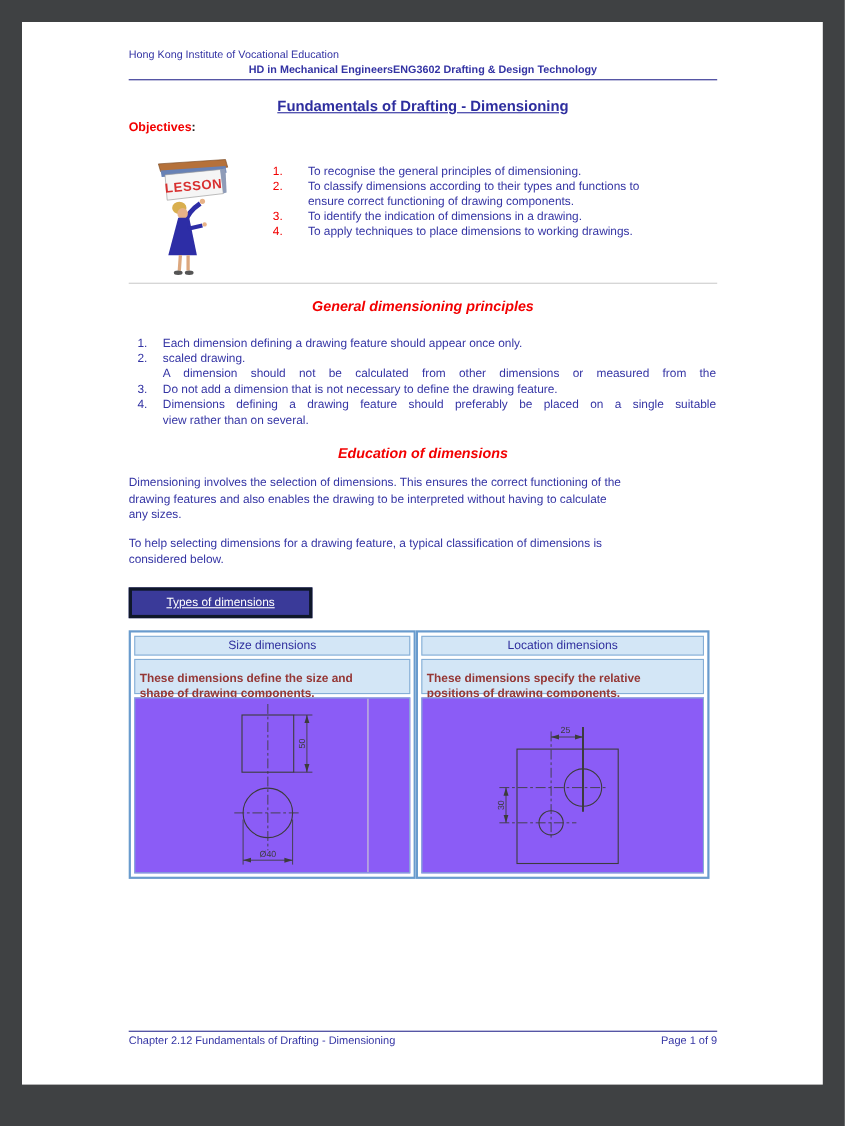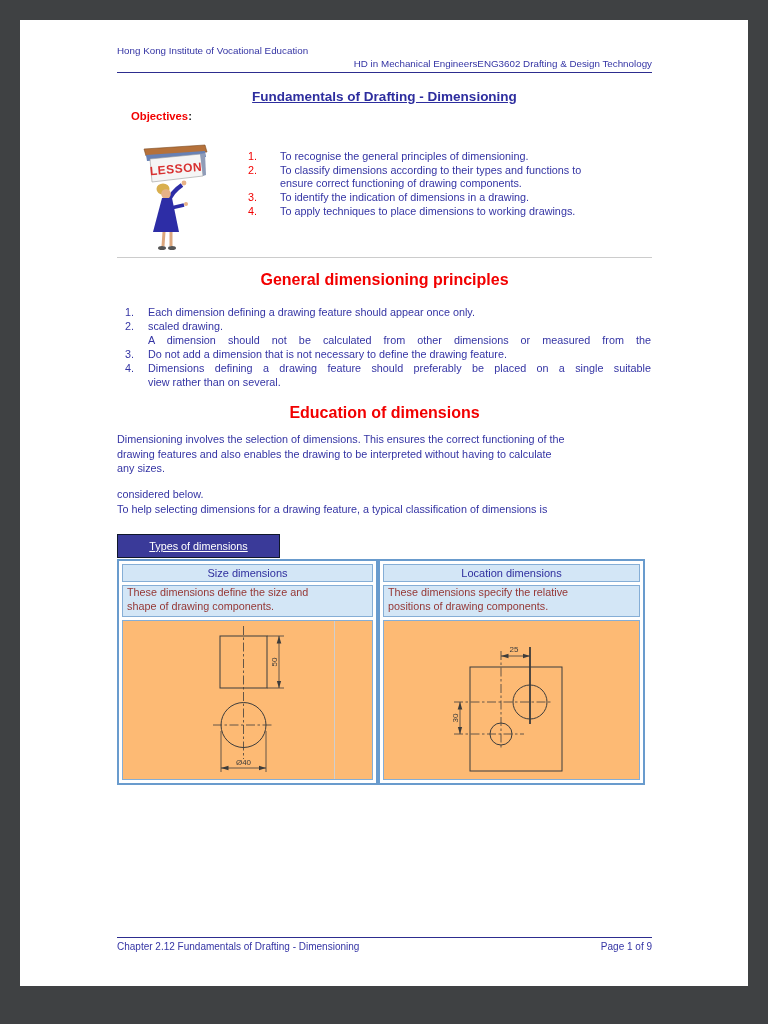--- a/index.html
+++ b/index.html
@@ -8,58 +8,58 @@
     background:#3f4143;
     font-family:"Liberation Sans", sans-serif;
   }
   .page{
     position:absolute;left:20px;top:20px;width:728px;height:966px;
     background:#ffffff;
   }
   .abs{position:absolute;}
   
   .doc-header{left:97px;top:25px;width:535px;color:#3434a4;font-size:9.8px;line-height:12.5px;}
-  .doc-header .row2{display:flex;justify-content:flex-end;border-bottom:1.5px solid #2d2d8f;padding-bottom:2px;}
+  .doc-header .row2{display:flex;justify-content:center;border-bottom:1.5px solid #2d2d8f;padding-bottom:2px;font-weight:bold;}
   
   .doc-title{left:97px;top:69px;width:535px;text-align:center;color:#2d2d9e;
     font-size:13.5px;font-weight:bold;text-decoration:underline;}
   
-  .obj-heading{left:97px;top:90px;font-size:11.3px;font-weight:bold;color:#f20000;margin-left:14px;}
+  .obj-heading{left:97px;top:90px;font-size:11.3px;font-weight:bold;color:#f20000;}
   .obj-heading .colon{color:#222;}
   .clipart{left:118px;top:121px;}
   .obj-list{left:228px;top:130px;width:400px;color:#3434a4;font-size:10.8px;line-height:13.7px;}
   .obj-item{display:grid;grid-template-columns:32px 1fr;}
   .obj-item .num{color:#f20000;}
   .line{display:block;}
   
   .divider{left:97px;top:237px;width:535px;border-top:1px solid #cccccc;height:0;}
-  .sec-heading{left:97px;width:535px;text-align:center;color:#f20000;font-size:16px;font-weight:bold;}
+  .sec-heading{left:97px;width:535px;text-align:center;color:#f20000;font-size:13px;font-weight:bold;font-style:italic;}
   .h-general{top:251px;}
   .h-selection{top:384px;}
   
   .gdp-list{left:105px;top:285px;width:526px;color:#3434a4;font-size:10.8px;line-height:14px;}
   .gdp-item{display:grid;grid-template-columns:23px 1fr;}
   .gdp-item .num{color:#3434a4;}
   .just{text-align:justify;text-align-last:justify;}
   
   .para{left:97px;width:535px;color:#3434a4;font-size:10.8px;line-height:14.6px;}
   .p1{top:412px;}
   .p2{top:467px;}
   
-  .types-btn{left:97px;top:514px;width:161px;height:22px;background:#3a3a99;border:1px solid #0f172a;
+  .types-btn{left:97px;top:514px;width:161px;height:22px;background:#3a3a99;border:3px solid #0f172a;
     color:#ffffff;font-size:10.8px;text-align:center;line-height:22px;text-decoration:underline;cursor:pointer;}
   
-  .dim-table{left:97px;top:539px;width:534px;display:flex;gap:0;}
+  .dim-table{left:97px;top:553px;width:534px;display:flex;gap:0;}
   .dim-col{background:#ffffff;border:2px solid #699bcd;padding:3px;display:grid;grid-template-rows:18px 32px 160px;row-gap:3px;box-sizing:border-box;}
   .col-size{width:261px;}
   .col-loc{width:267px;}
   .cell{border:1px solid #85aed6;box-sizing:border-box;}
   .cell-head{background:#d3e6f6;color:#2f2f9e;font-size:11px;text-align:center;line-height:16px;}
-  .cell-desc{background:#d3e6f6;color:#953735;font-size:10.8px;line-height:13.8px;padding:0 4px;}
-  .cell-draw{background:#fdba74;position:relative;overflow:hidden;}
+  .cell-desc{background:#d3e6f6;color:#953735;font-size:10.8px;line-height:13.8px;padding:11px 4px;font-weight:bold;}
+  .cell-draw{background:#8b5cf6;position:relative;overflow:hidden;}
   .draw-divider{position:absolute;top:0;bottom:0;left:211px;width:1px;background:#cfcfcf;}
   
   .doc-footer{left:97px;top:917px;width:535px;border-top:1.5px solid #2d2d8f;padding-top:3px;
     display:flex;justify-content:space-between;color:#3434a4;font-size:10px;}
   svg text{font-family:"Liberation Sans", sans-serif;}
 </style>
 </head>
 <body>
 
 <div class="page">
@@ -162,22 +162,22 @@
   </div>
 
   <div class="abs sec-heading h-selection">Education of dimensions</div>
 
   <div class="abs para p1">
     <span class="line">Dimensioning involves the selection of dimensions. This ensures the correct functioning of the</span>
     <span class="line">drawing features and also enables the drawing to be interpreted without having to calculate</span>
     <span class="line">any sizes.</span>
   </div>
   <div class="abs para p2">
+    <span class="line">To help selecting dimensions for a drawing feature, a typical classification of dimensions is</span>
     <span class="line">considered below.</span>
-    <span class="line">To help selecting dimensions for a drawing feature, a typical classification of dimensions is</span>
   </div>
 
   <div class="abs types-btn">Types of dimensions</div>
 
   <div class="abs dim-table">
 
     <div class="dim-col col-size">
       <div class="cell cell-head">Size dimensions</div>
       <div class="cell cell-desc">
         <span class="line">These dimensions define the size and</span>

